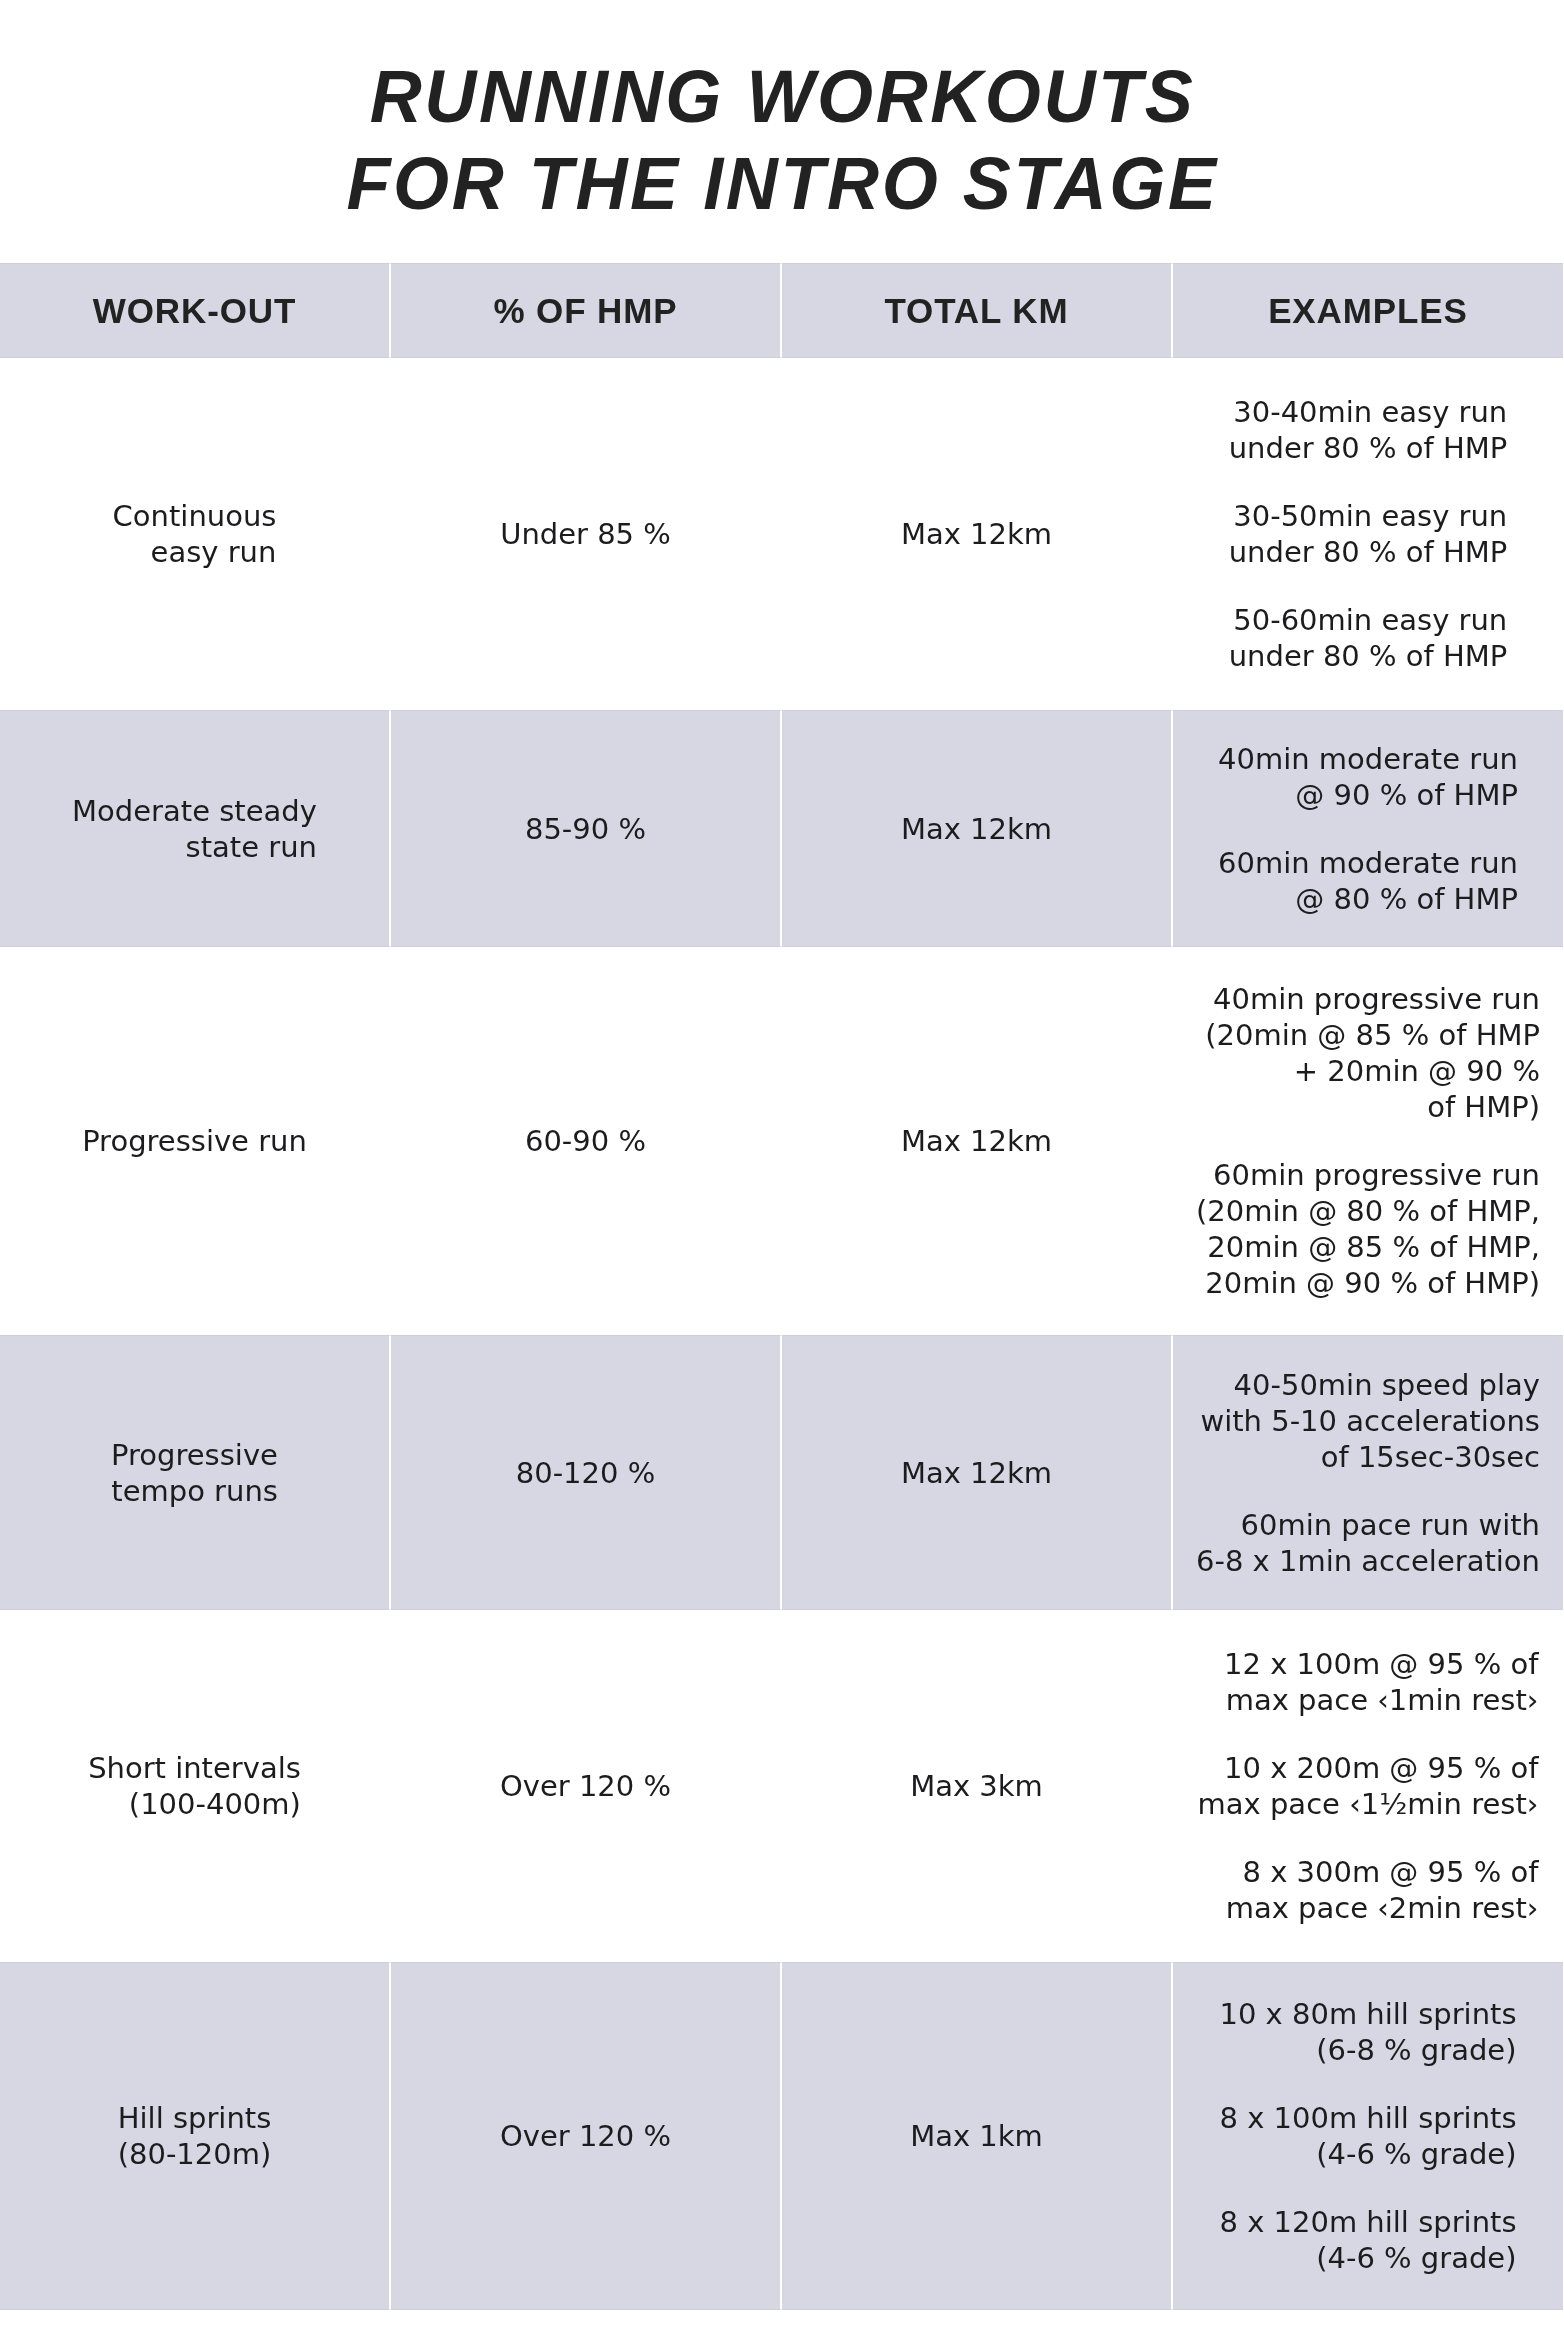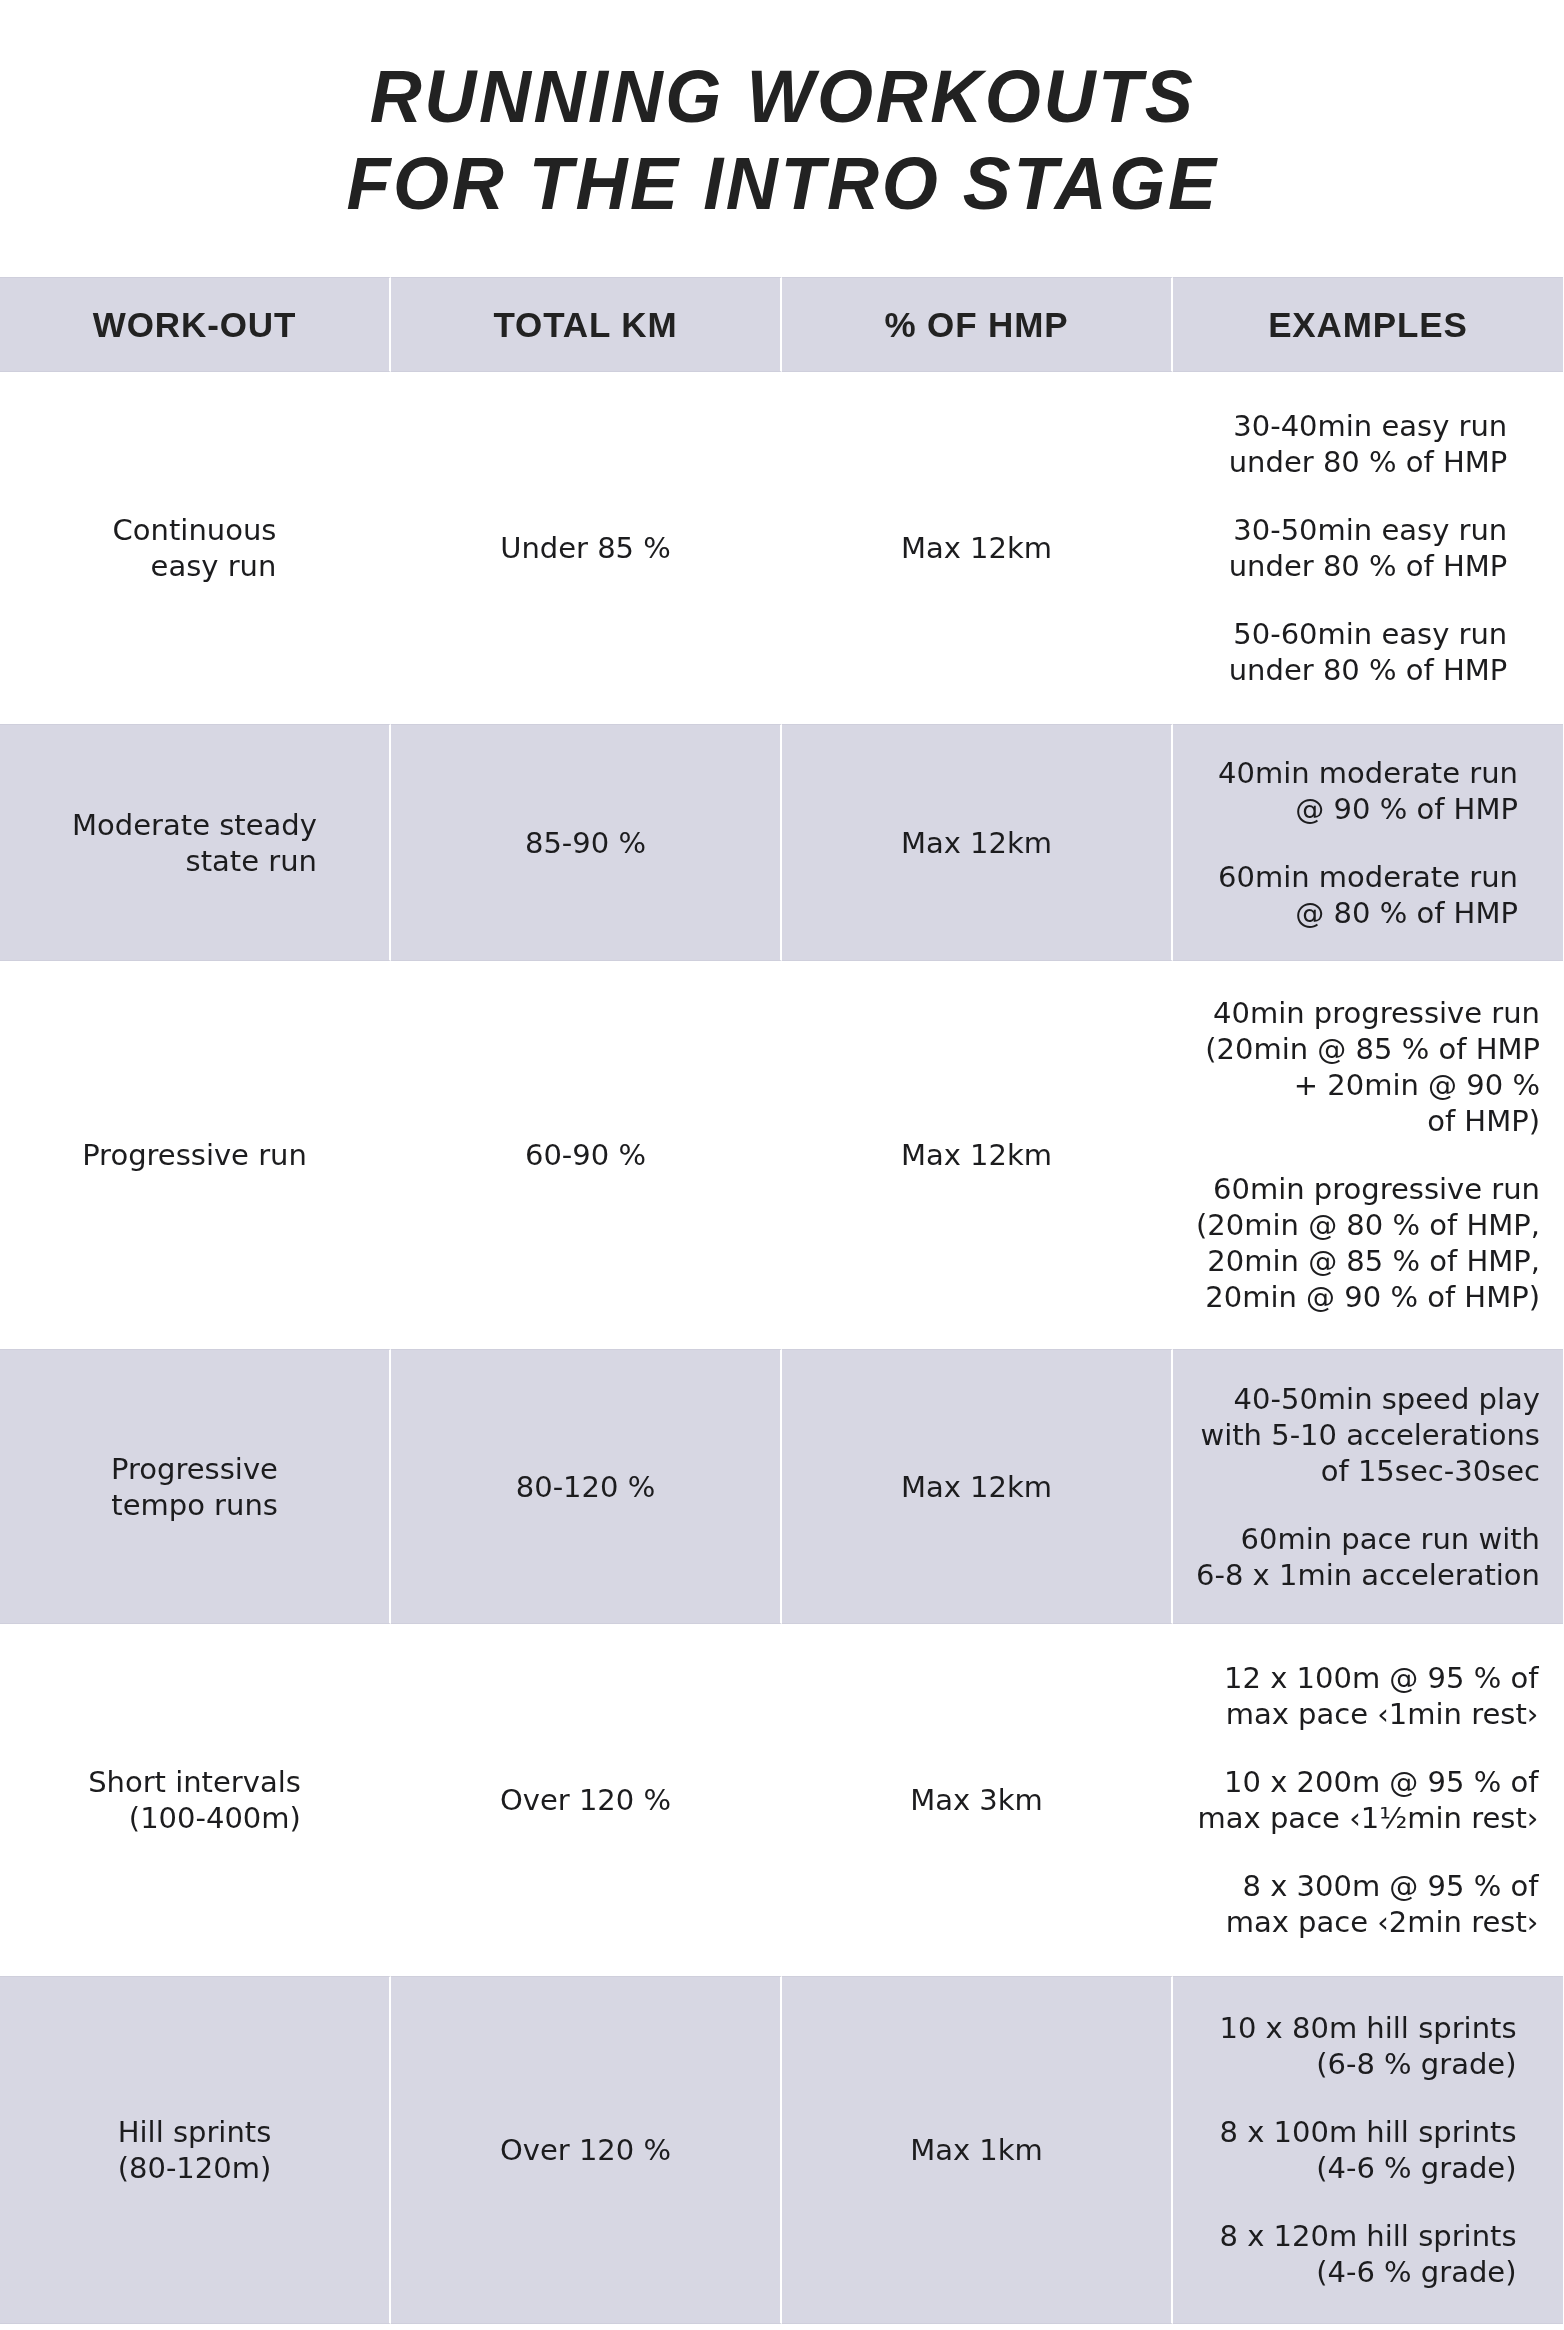--- a/index.html
+++ b/index.html
@@ -27,21 +27,21 @@
     font-size: 72px;
     line-height: 86px;
     letter-spacing: 2.6px;
     color: #222222;
     transform: scaleY(1.02);
   }
   .title div { white-space: nowrap; }
   .table {
     position: absolute;
     left: 0;
-    top: 277px;
+    top: 263px;
     width: 1323px;
   }
   .row {
     display: flex;
     width: 1565px;
   }
   .row.grey .cell { background: #d7d7e3; }
   .row.white .cell { background: #ffffff; }
   .row.header .cell {
     background: #d7d7e3;
@@ -77,22 +77,22 @@
 <body>
 
 <div class="title">
   <div>RUNNING WORKOUTS</div>
   <div>FOR THE INTRO STAGE</div>
 </div>
 
 <div class="table">
   <div class="row header" style="height:95px;">
     <div class="cell">WORK-OUT</div>
+    <div class="cell">% OF HMP</div>
     <div class="cell">TOTAL KM</div>
-    <div class="cell">% OF HMP</div>
     <div class="cell">EXAMPLES</div>
   </div>
 
   <div class="row white" style="height:352px;">
     <div class="cell">
       <span class="lines">
         <span class="line">Continuous</span>
         <span class="line">easy run</span>
       </span>
     </div>

